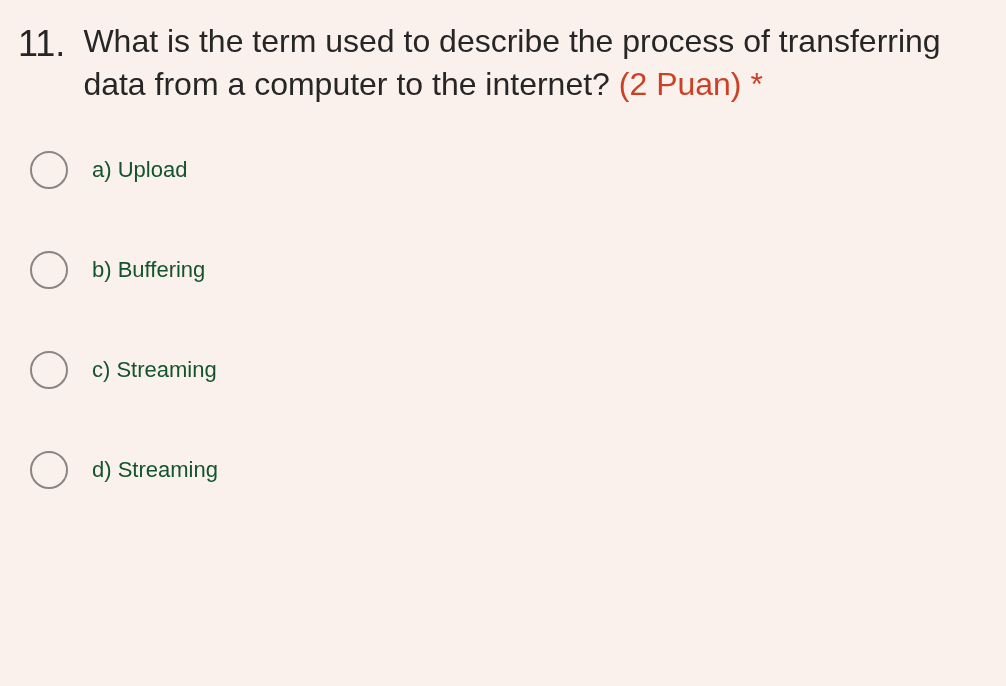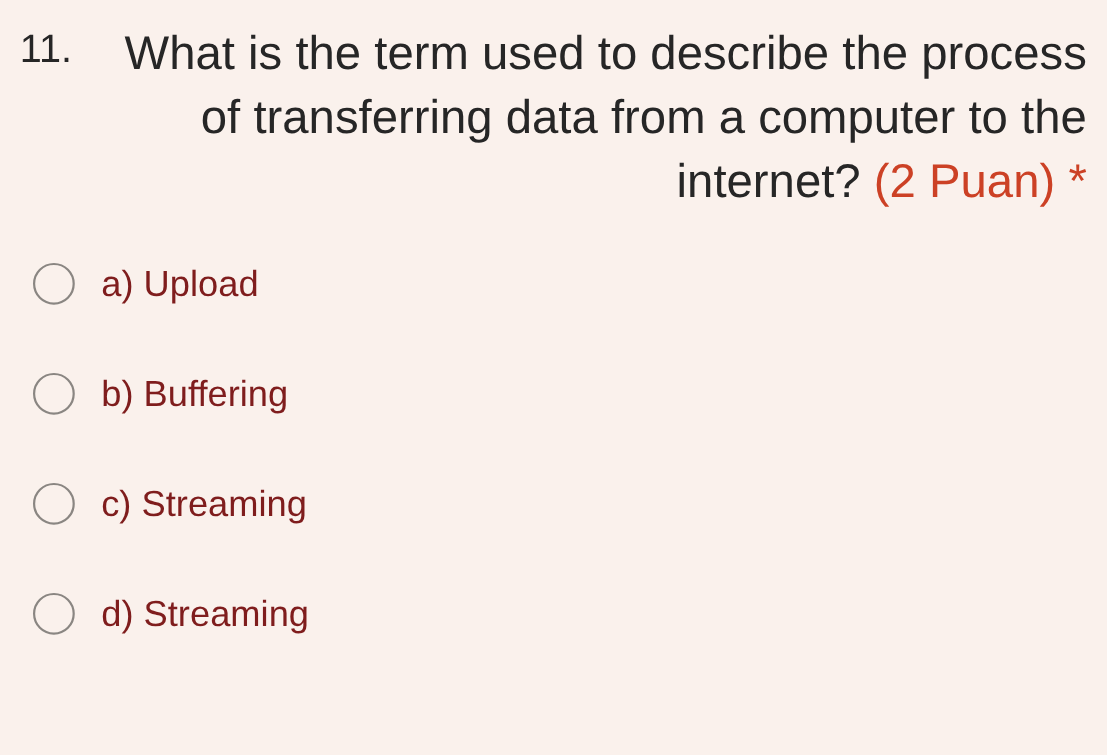--- a/index.html
+++ b/index.html
@@ -11,30 +11,29 @@
     width: 1006px;
     height: 686px;
     background-color: #faf1ec;
     font-family: Arial, Helvetica, sans-serif;
     padding: 20px 18px;
     color: #262626;
   }
   .question-block {
     display: flex;
     align-items: flex-start;
-    text-align: right;
   }
   .question-number {
     font-size: 36px;
     color: #262626;
     margin-right: 18px;
     line-height: 1.35;
   }
   .question-text {
-    font-size: 43px;
+    font-size: 32px;
     line-height: 1.35;
     color: #262626;
   }
   .points {
     color: #cc4125;
   }
   .required {
     color: #cc4125;
   }
   .options {
@@ -53,22 +52,22 @@
   .radio-circle {
     width: 38px;
     height: 38px;
     border: 2px solid #8a8682;
     border-radius: 50%;
     margin-right: 24px;
     flex-shrink: 0;
     background: transparent;
   }
   .option-label {
-    font-size: 33px;
-    color: #7f1d1d;
+    font-size: 22px;
+    color: #14532d;
   }
 </style>
 </head>
 <body>
 
 <div class="question-block">
   <div class="question-number">11.</div>
   <div class="question-text">
     <span>What is the term used to describe the process of transferring data from a computer to the internet?</span>
     <span class="points">(2 Puan)</span>

